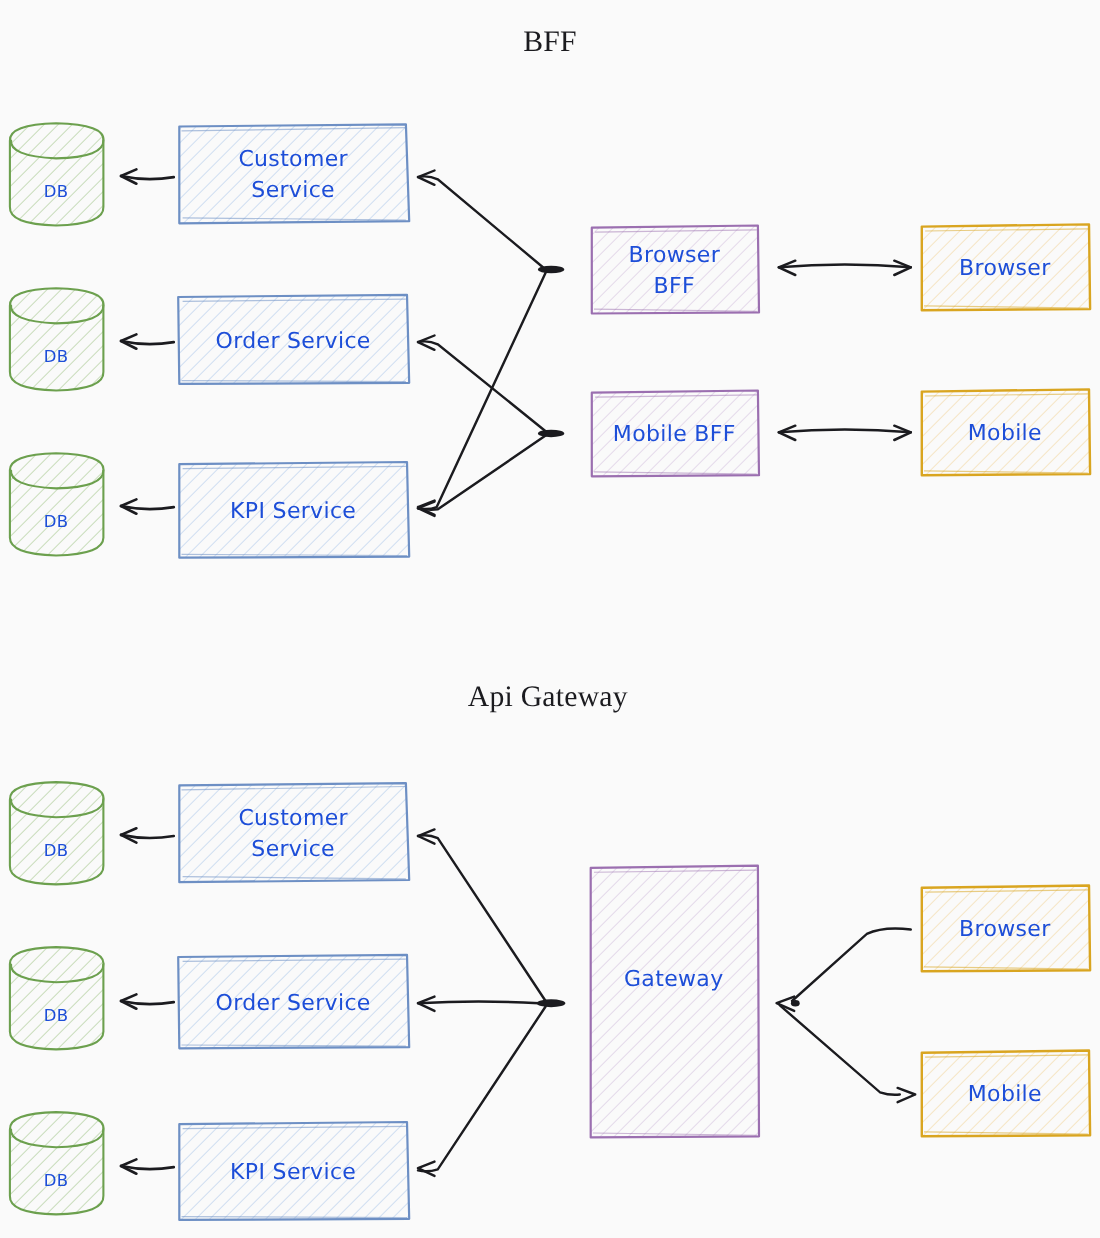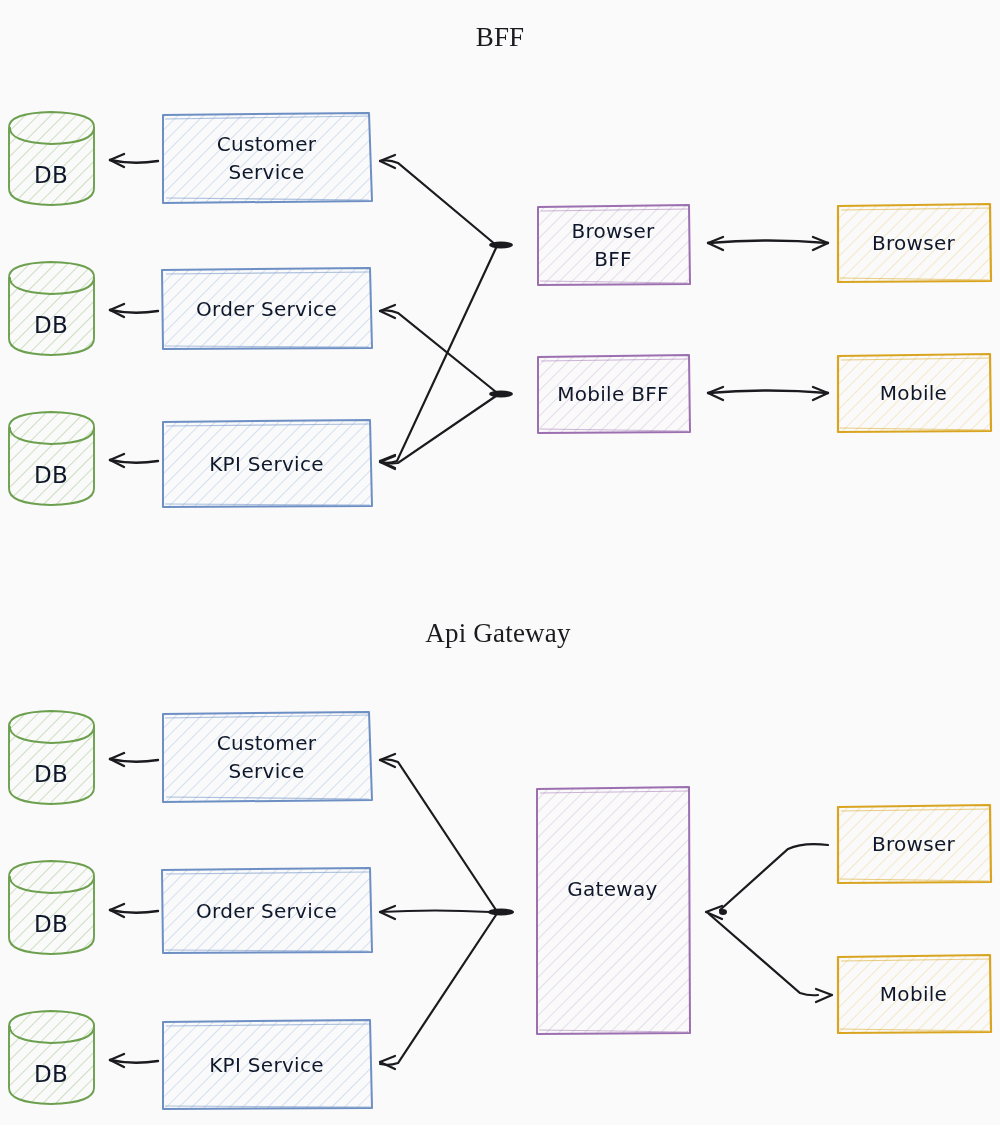--- a/index.html
+++ b/index.html
@@ -32,25 +32,25 @@
   }
   .node-label {
     position: absolute;
     display: flex;
     align-items: center;
     justify-content: center;
     text-align: center;
     font-family: "DejaVu Sans", sans-serif;
     font-size: 20px;
     line-height: 1.42;
-    color: #0f172a;
+    color: #1d4ed8;
     pointer-events: none;
     letter-spacing: 0.3px;
   }
-  .node-label.db-label { font-size: 23px; }
+  .node-label.db-label { font-size: 15px; }
 </style>
 </head>
 <body>
 
 <svg id="canvas" viewBox="0 0 1000 1125" xmlns="http://www.w3.org/2000/svg">
   <defs>
     <pattern id="hatch-green" width="9" height="9" patternTransform="rotate(45)" patternUnits="userSpaceOnUse">
       <line x1="0" y1="0" x2="0" y2="9" stroke="#b9d4a8" stroke-width="1.4"></line>
     </pattern>
     <pattern id="hatch-blue" width="9" height="9" patternTransform="rotate(45)" patternUnits="userSpaceOnUse">

